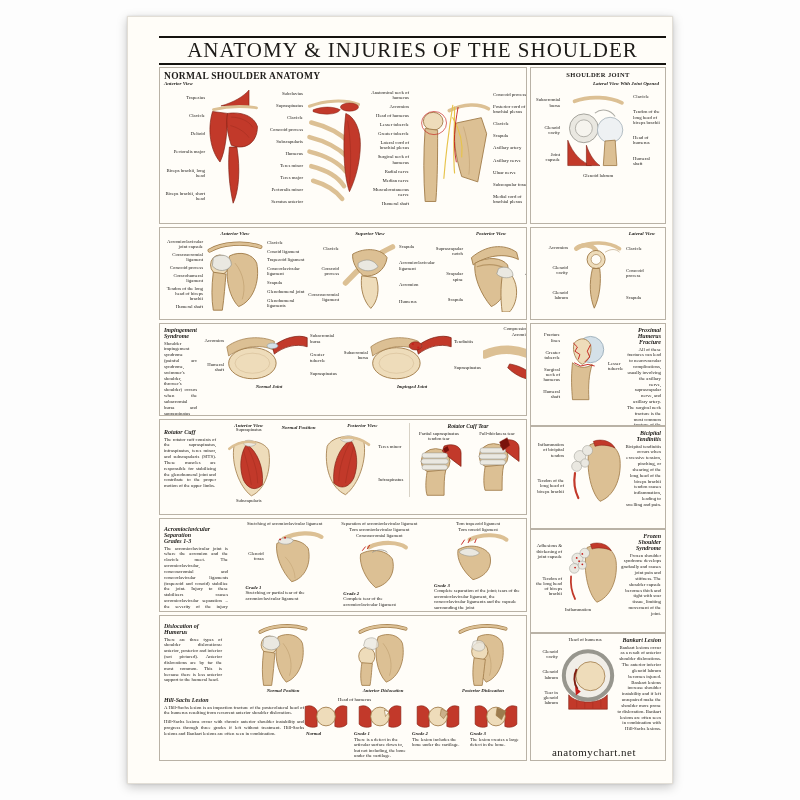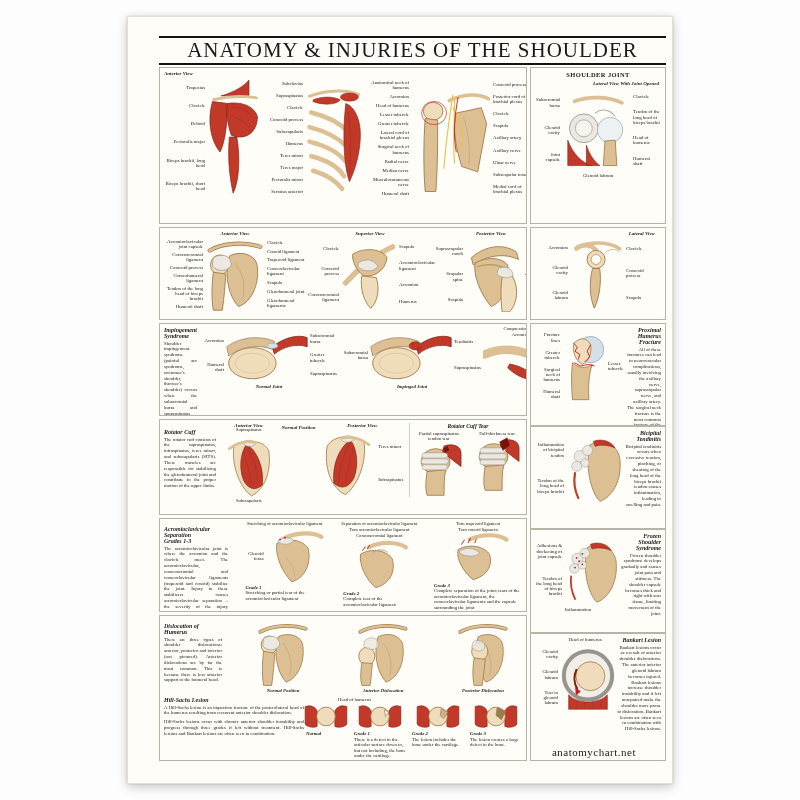--- a/index.html
+++ b/index.html
@@ -94,20 +94,21 @@
 </svg>
 
 <div class="stage">
   <div class="poster">
 
     <div class="title-box">
       <h1>ANATOMY &amp; INJURIES OF THE SHOULDER</h1>
     </div>
 
     <section class="panel" style="left:31px;top:50px;width:368px;height:157px;">
+      <div class="sec-head">NORMAL SHOULDER ANATOMY</div>
       <div class="view">Anterior View</div>
       <div class="dg-row">
         <div class="diagram">
           <div class="labels left" style="width:42px">
               <span class="lbl">Trapezius</span>
               <span class="lbl">Clavicle</span>
               <span class="lbl">Deltoid</span>
               <span class="lbl">Pectoralis major</span>
               <span class="lbl">Biceps brachii, long head</span>
               <span class="lbl">Biceps brachii, short head</span>

